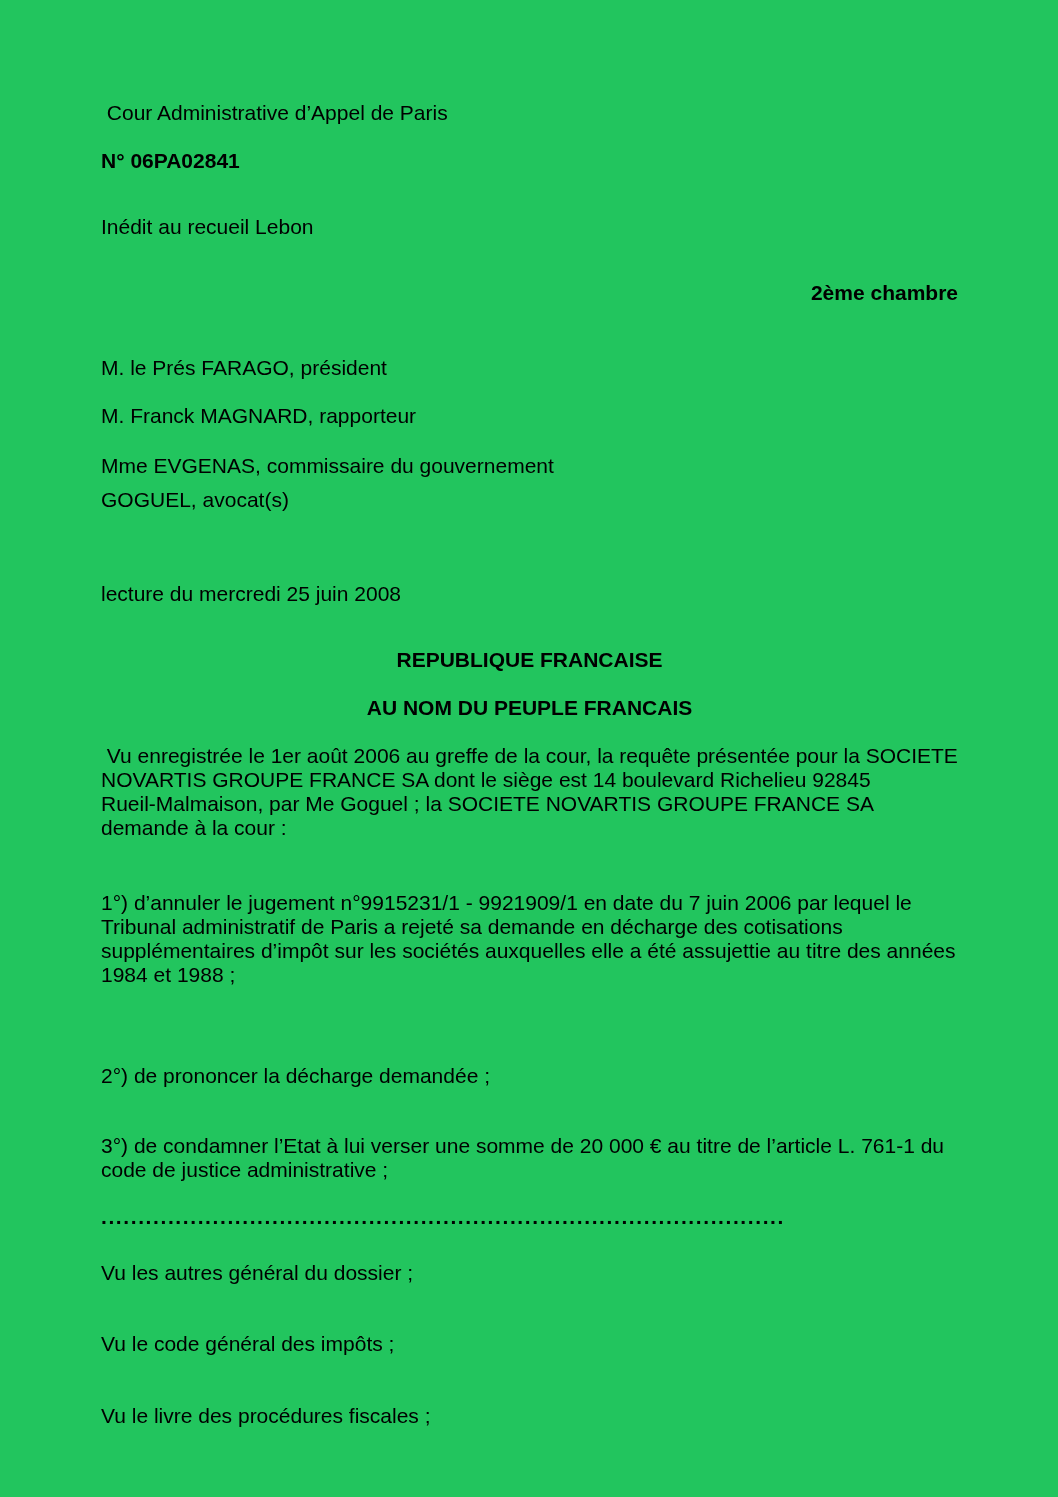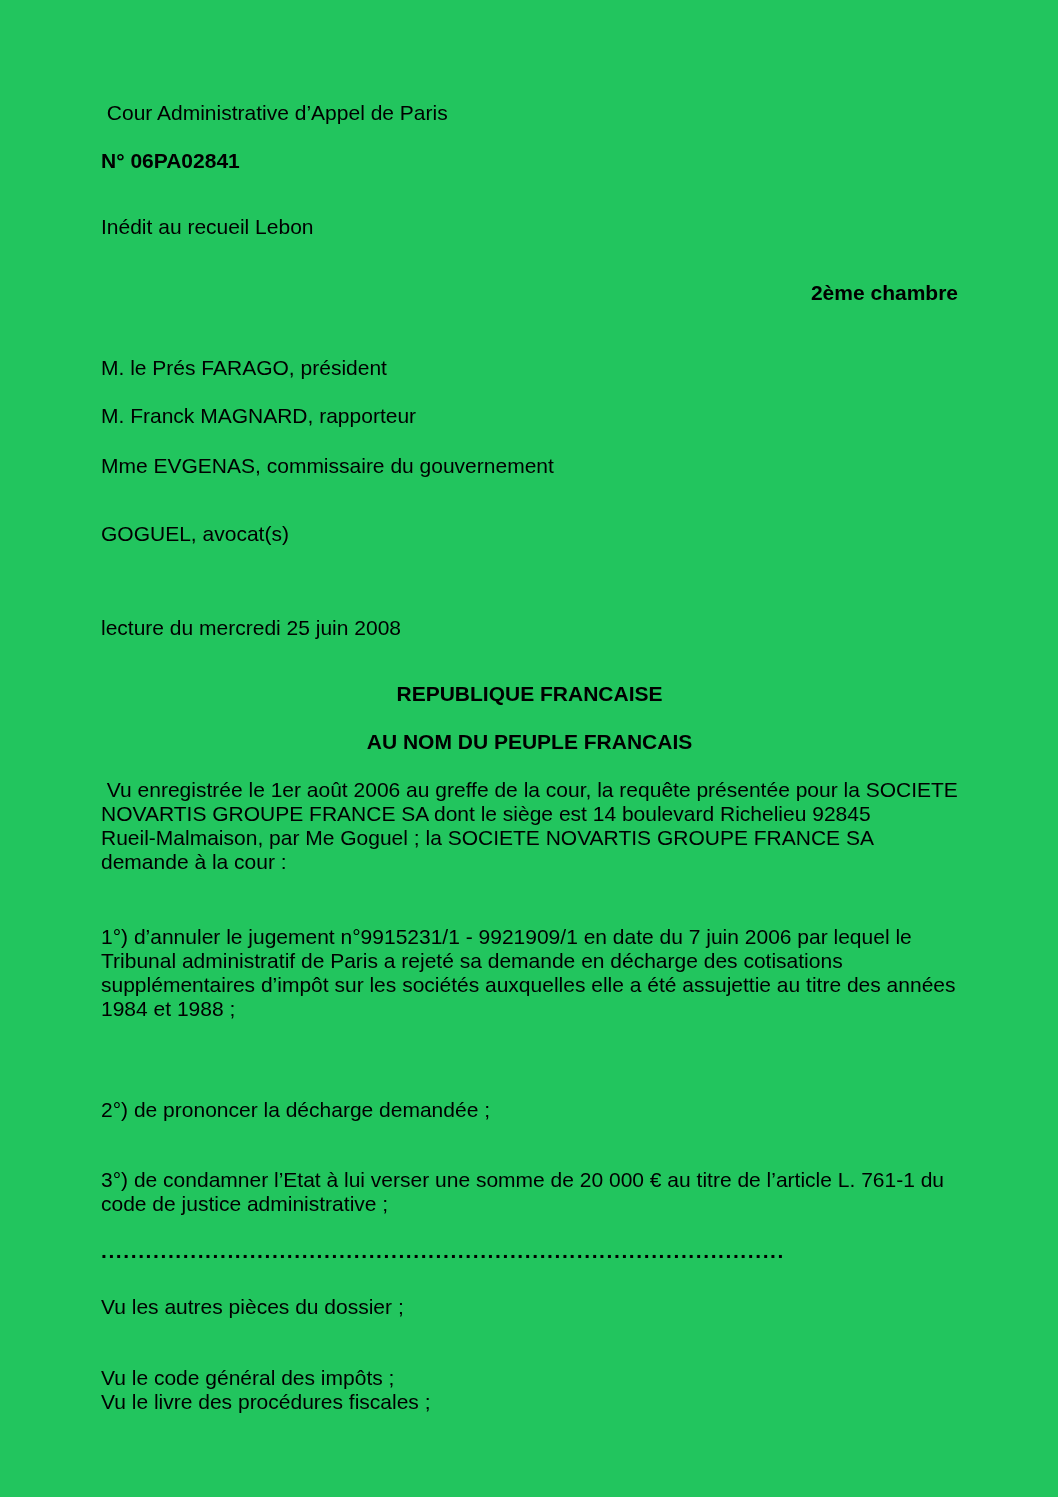--- a/index.html
+++ b/index.html
@@ -21,25 +21,25 @@
   }
   .bold   { font-weight: bold; }
   .center { text-align: center; }
   .right  { text-align: right; }
   .dots   { font-weight: bold; letter-spacing: 1.6px; }
   
   .g23 { margin-top: 23px; }
   .g24 { margin-top: 24px; }
   .g25 { margin-top: 42px; }
   .g26 { margin-top: 26px; }
-  .g28 { margin-top: 44px; }
+  .g28 { margin-top: 10px; }
   .g32 { margin-top: 32px; }
   .g46 { margin-top: 46px; }
   .g47 { margin-top: 47px; }
-  .g48 { }
+  .g48 { margin-top: 48px; }
   .g51 { margin-top: 51px; }
   .g57 { margin-top: 77px; }
   .g70 { margin-top: 70px; }
 </style>
 </head>
 <body>
 
 <div class="page">
 
   <div class="p"> Cour Administrative d’Appel de Paris</div>
@@ -64,17 +64,17 @@
   <div class="p g51">1°) d’annuler le jugement n°9915231/1 - 9921909/1 en date du 7 juin 2006 par lequel le
 Tribunal administratif de Paris a rejeté sa demande en décharge des cotisations
 supplémentaires d’impôt sur les sociétés auxquelles elle a été assujettie au titre des années
 1984 et 1988 ;</div>
   <div class="p g57">2°) de prononcer la décharge demandée ;</div>
   <div class="p g46">3°) de condamner l’Etat à lui verser une somme de 20 000 € au titre de l’article L. 761-1 du
 code de justice administrative ;</div>
 
   <div class="p dots g23">............................................................................................</div>
 
-  <div class="p g32">Vu les autres pièces du dossier ;</div>
+  <div class="p g32">Vu les autres général du dossier ;</div>
   <div class="p g47">Vu le code général des impôts ;</div>
   <div class="p g48">Vu le livre des procédures fiscales ;</div>
 
 </div>
 
 </body></html>

